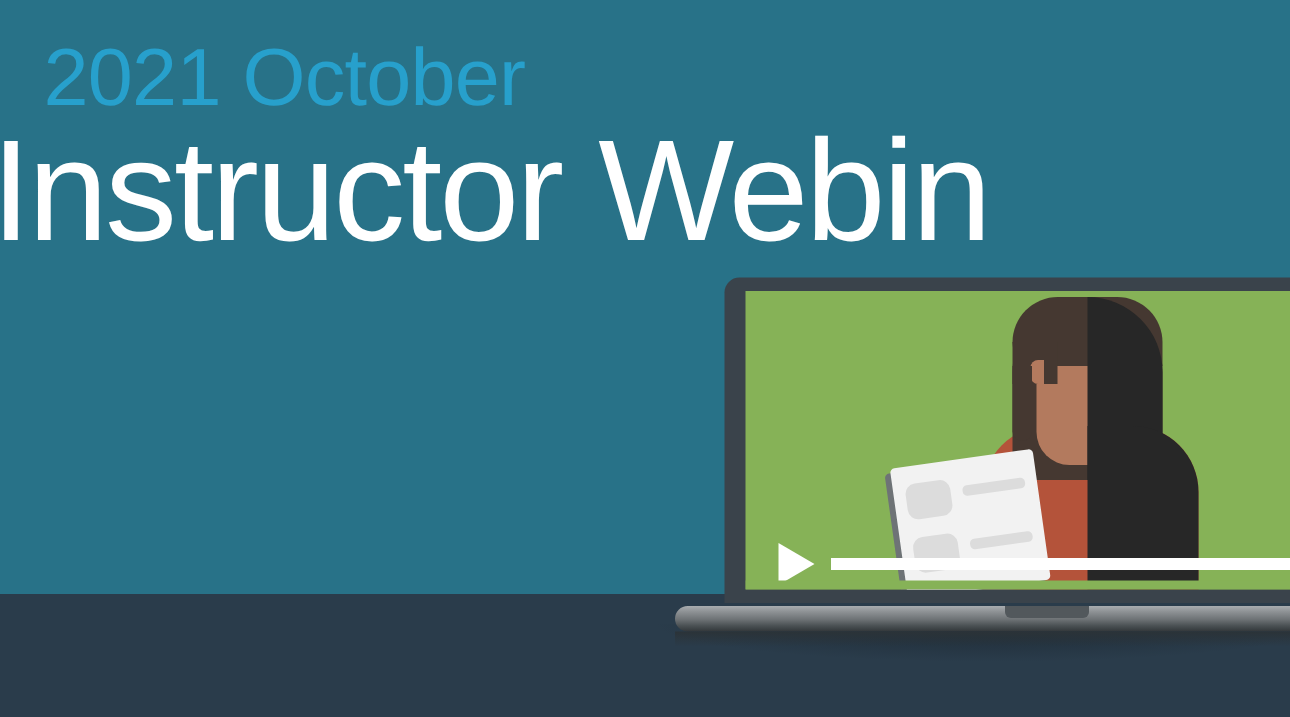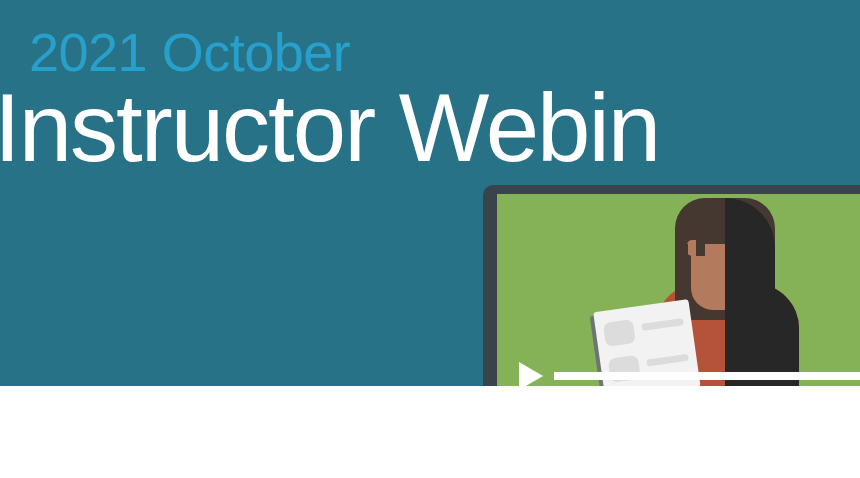--- a/index.html
+++ b/index.html
@@ -3,21 +3,21 @@
 <meta charset="utf-8">
 <style>
   html, body {
     margin: 0;
     padding: 0;
     background: #ffffff;
   }
   #banner {
     position: relative;
     width: 860px;
-    height: 386px;
+    height: 478px;
     overflow: hidden;
     background: #0c4a6e;
     font-family: "Liberation Sans", sans-serif;
   }
 
   
   .bg-teal {
     position: absolute;
     left: 0; top: 0;
     width: 860px; height: 396px;

